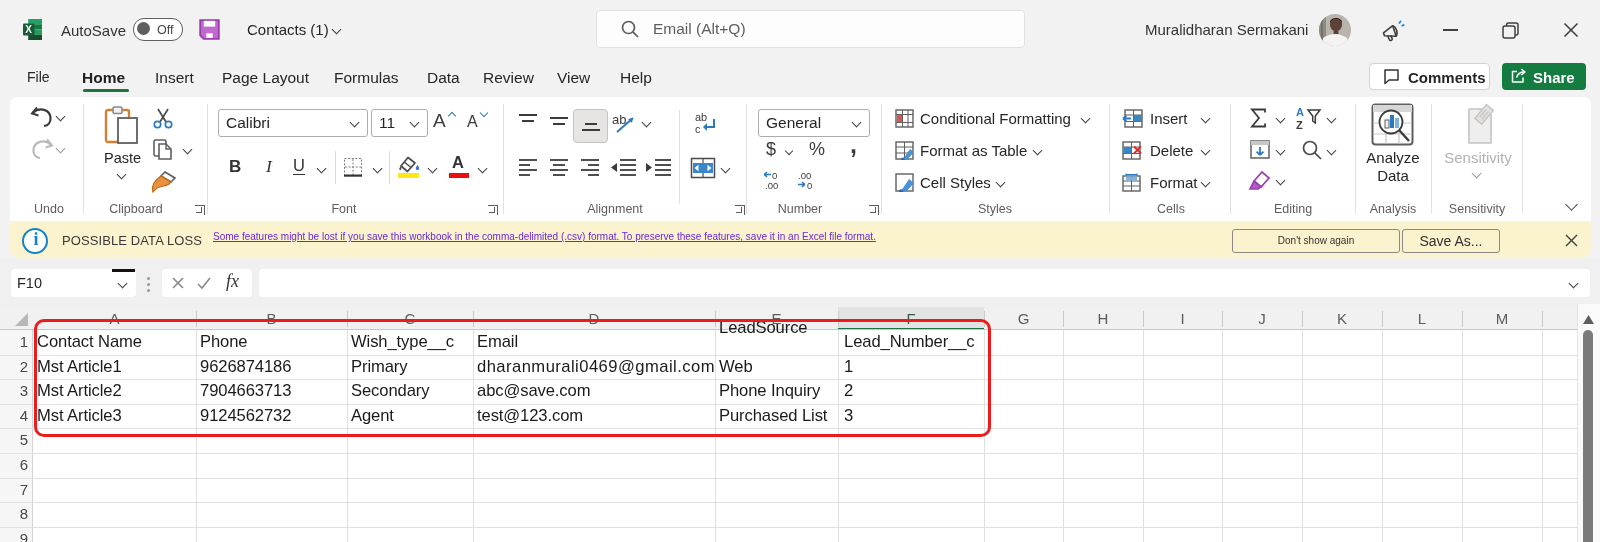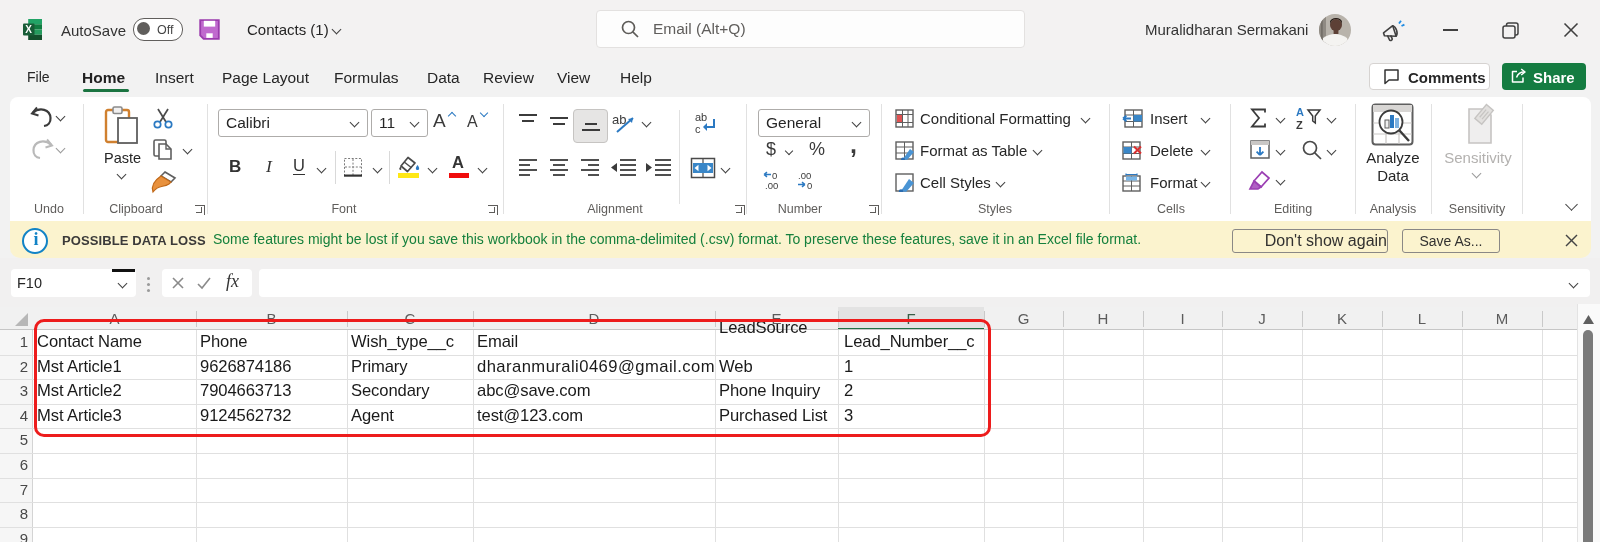--- a/index.html
+++ b/index.html
@@ -408,23 +408,23 @@
 </svg>
 <div class="t" style="left:1443px;top:149px;width:70px;text-align:center;font-size:15px;color:#b3b1af">Sensitivity</div>
 <div class="chv chvg" style="left:1473px;top:170px"></div>
 <div class="glab" style="left:1437px;width:80px">Sensitivity</div>
 
 <div class="chv" style="left:1567px;top:200px;width:8px;height:8px"></div>
 
 <div class="t" style="left:10px;top:221px;width:1581px;height:37px;background:#fbf3ce;border-radius:0 0 10px 10px"></div>
 <div class="t" style="left:22px;top:228px;width:26px;height:26px;border:2.4px solid #1283c6;border-radius:50%;background:#fff;box-sizing:border-box"></div>
 <div class="t" style="left:33.5px;top:229px;font-size:18px;font-weight:bold;color:#1283c6;font-family:'Liberation Serif',serif">i</div>
-<div class="t" style="left:62px;top:233px;font-size:13px;font-weight:bold;color:#3b3a39;letter-spacing:.1px">POSSIBLE DATA LOSS</div>
-<div class="t" style="left:213px;top:231px;font-size:14px;color:#15803d;">Some features might be lost if you save this workbook in the comma-delimited (.csv) format. To preserve these features, save it in an Excel file format.</div>
-<div class="t" style="left:1232px;top:229px;width:156px;height:24px;border:1px solid #8a8886;border-radius:3px;box-sizing:border-box;text-align:right;font-size:16px;line-height:22px;color:#323130">Don't show again</div>
+<div class="t" style="left:62px;top:233px;font-size:13px;font-weight:normal;color:#3b3a39;letter-spacing:.1px">POSSIBLE DATA LOSS</div>
+<div class="t" style="left:213px;top:231px;font-size:10px;color:#6d28d9;text-decoration:underline">Some features might be lost if you save this workbook in the comma-delimited (.csv) format. To preserve these features, save it in an Excel file format.</div>
+<div class="t" style="left:1232px;top:229px;width:168px;height:24px;border:1px solid #8a8886;border-radius:3px;box-sizing:border-box;text-align:center;font-size:10px;line-height:22px;color:#323130">Don't show again</div>
 <div class="t" style="left:1402px;top:229px;width:98px;height:24px;border:1px solid #8a8886;border-radius:3px;box-sizing:border-box;text-align:center;font-size:14px;line-height:22px;color:#323130">Save As...</div>
 <svg class="t" style="left:1565px;top:234px" width="13" height="13" viewBox="0 0 13 13">
   <line x1="1" y1="1" x2="12" y2="12" stroke="#444" stroke-width="1.4"></line>
   <line x1="12" y1="1" x2="1" y2="12" stroke="#444" stroke-width="1.4"></line>
 </svg>
 
 <div class="t" style="left:0px;top:258px;width:1600px;height:46px;background:#f1f0f0"></div>
 <div class="t" style="left:11px;top:269px;width:125px;height:28px;background:#fff;border-radius:4px"></div>
 <div class="t" style="left:17px;top:275px;font-size:14.5px;color:#262626">F10</div>
 <div class="chv" style="left:119px;top:280px"></div>

